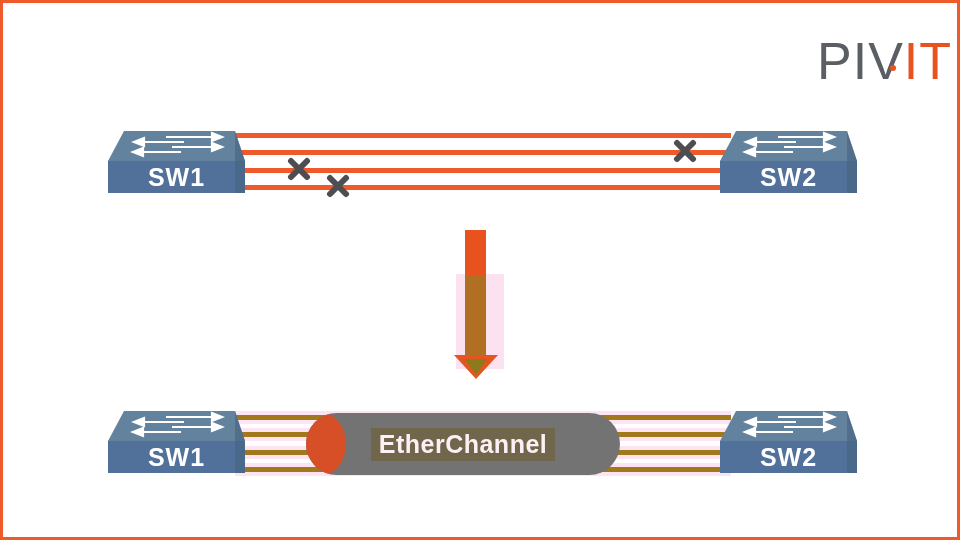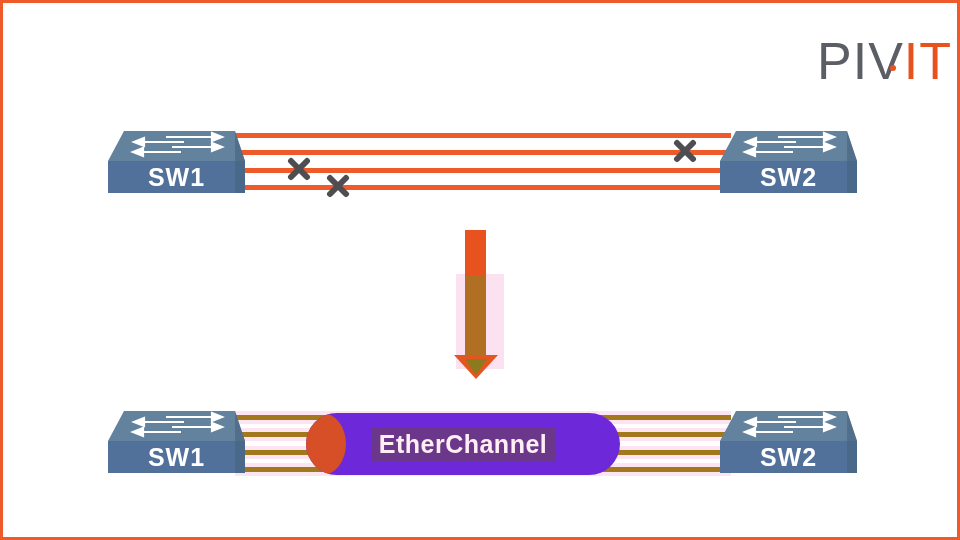--- a/index.html
+++ b/index.html
@@ -40,21 +40,21 @@
              border-top:24px solid #e3561f; }
   .da-tip  { position:absolute; left:22px; top:131px; width:0; height:0;
              border-left:11px solid transparent; border-right:11px solid transparent;
              border-top:16px solid #8c7a1e; }
 
   
   .pink-band  { position:absolute; left:232px; width:496px; height:13px; background:#fce4f2; z-index:1; }
   .bundle-link{ position:absolute; left:232px; width:496px; height:5px;  background:#a1781c; z-index:2; }
 
   .cylinder { position:absolute; left:303px; top:410px; width:314px; height:62px;
-              border-radius:31px; background:#6d28d9; overflow:hidden; z-index:3;
+              border-radius:31px; background:#737373; overflow:hidden; z-index:3;
               display:flex; align-items:center; justify-content:center; }
   .cyl-cap { position:absolute; left:-8px; top:0; width:48px; height:62px;
              border-radius:50%; background:#d64f27; }
   .cyl-label { position:relative; color:#ffeef3; font-size:25px; font-weight:600;
                letter-spacing:.5px; padding:2px 8px; background:rgba(104,82,13,0.38); }
 </style>
 </head>
 <body>
 
 <div class="canvas">

